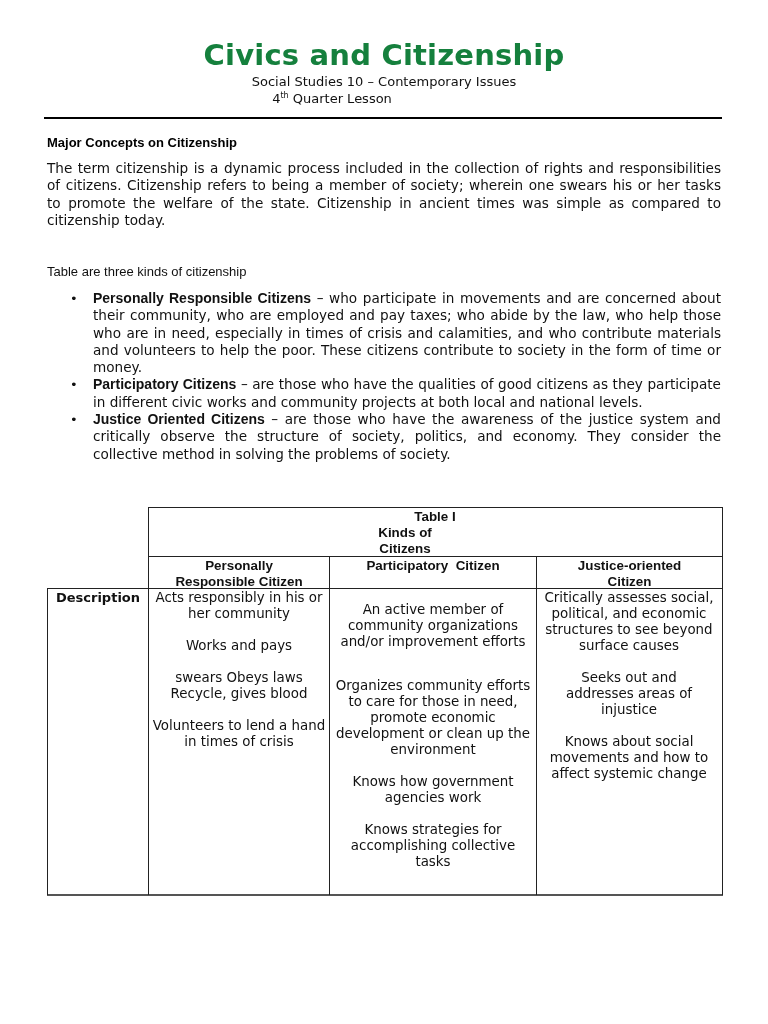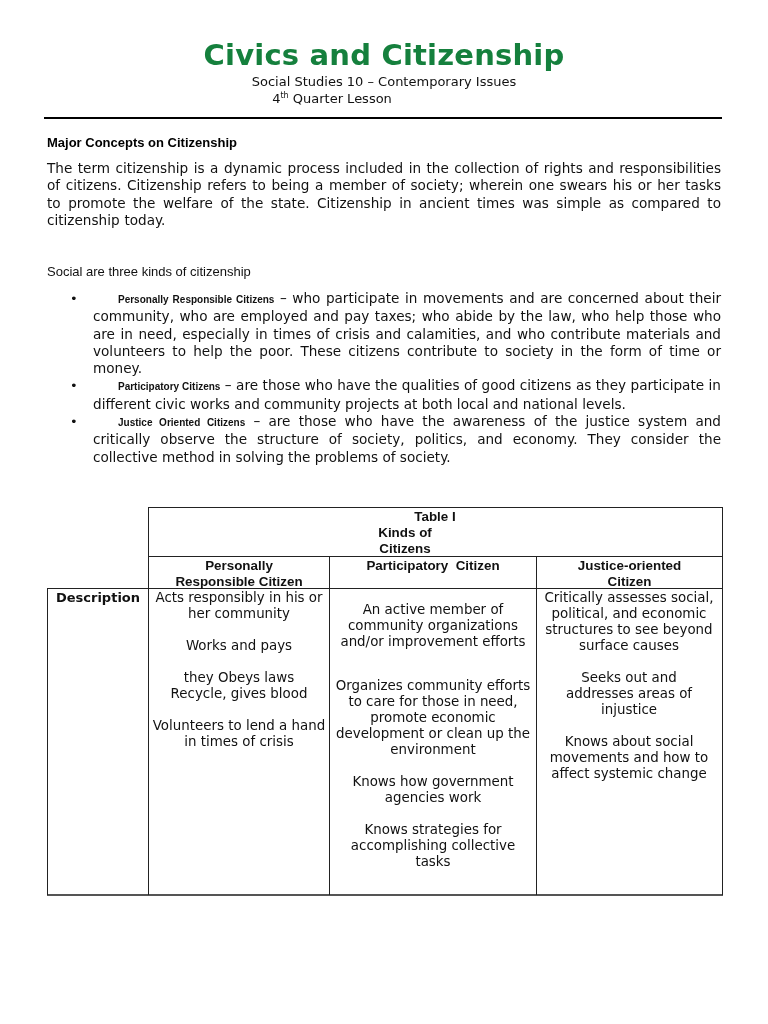--- a/index.html
+++ b/index.html
@@ -8,39 +8,39 @@
   .subtitle { position: absolute; left: 0; width: 768px; top: 74px; text-align: center; font-size: 13px; color: #111; }
   .lesson { position: absolute; left: 0; width: 664px; top: 91px; text-align: center; font-size: 13px; color: #111; }
   .lesson sup { font-size: 8px; vertical-align: 5px; }
   .rule { position: absolute; left: 44px; width: 678px; top: 117px; height: 2px; background: #000; }
   .section-heading { position: absolute; left: 47px; top: 135px; font-weight: bold; font-size: 13px; font-family: "Liberation Sans", sans-serif; color: #000; }
   .para { position: absolute; left: 47px; width: 674px; top: 160px; font-size: 13.6px; line-height: 17.3px; text-align: justify; font-family: "DejaVu Sans", sans-serif; word-spacing: 0.5px; }
   .intro { position: absolute; left: 47px; top: 264px; font-size: 13px; font-family: "Liberation Sans", sans-serif; }
   .kinds-list { position: absolute; left: 93px; width: 628px; top: 290px; margin: 0; padding: 0; list-style: none; font-size: 13.6px; line-height: 17.3px; text-align: justify; }
   .kinds-list li { position: relative; margin: 0; padding: 0; }
   .kinds-list li .bullet { position: absolute; left: -23px; top: 0; font-size: 13px; }
-  .kinds-list li b { font-family: "Liberation Sans", sans-serif; font-size: 10px; margin-left: 25px; }
+  .kinds-list li b { font-family: "Liberation Sans", sans-serif; font-size: 14px; }
   .tbl { position: absolute; left: 0; top: 0; }
   .line { position: absolute; background: #222; }
   .cell { position: absolute; text-align: center; font-size: 13.4px; line-height: 16px; }
   .hcell { position: absolute; text-align: center; font-weight: bold; font-size: 13.4px; line-height: 16px; font-family: "Liberation Sans", sans-serif; }
   .cell p { margin: 0 0 16px 0; }
 </style>
 </head>
 <body>
 
 <div>
   <div class="title">Civics and Citizenship</div>
   <div class="subtitle">Social Studies 10 – Contemporary Issues</div>
   <div class="lesson"><span>4</span><sup>th</sup><span> Quarter Lesson</span></div>
   <div class="rule"></div>
 
   <div class="section-heading">Major Concepts on Citizenship</div>
   <div class="para">The term citizenship is a dynamic process included in the collection of rights and responsibilities of citizens. Citizenship refers to being a member of society; wherein one swears his or her tasks to promote the welfare of the state. Citizenship in ancient times was simple as compared to citizenship today.</div>
-  <div class="intro">Social are three kinds of citizenship</div>
+  <div class="intro">Table are three kinds of citizenship</div>
 
   <ul class="kinds-list">
     <li><span class="bullet">•</span><b>Personally Responsible Citizens</b><span> – who participate in movements and are concerned about their community, who are employed and pay taxes; who abide by the law, who help those who are in need, especially in times of crisis and calamities, and who contribute materials and volunteers to help the poor. These citizens contribute to society in the form of time or money.</span></li>
     <li><span class="bullet">•</span><b>Participatory Citizens</b><span> – are those who have the qualities of good citizens as they participate in different civic works and community projects at both local and national levels.</span></li>
     <li><span class="bullet">•</span><b>Justice Oriented Citizens</b><span> – are those who have the awareness of the justice system and critically observe the structure of society, politics, and economy. They consider the collective method in solving the problems of society.</span></li>
   </ul>
 
   <div class="tbl">
 
     <div class="line" style="left:148px; top:507px; width:575px; height:1px;"></div>
@@ -71,21 +71,21 @@
     <div class="hcell" style="left:537px; top:558px; width:185px;">
       <div>Justice-oriented</div>
       <div>Citizen</div>
     </div>
 
     <div class="hcell" style="left:48px; top:590px; width:100px; font-family:'DejaVu Sans', sans-serif; font-size:13px;">Description</div>
 
     <div class="cell" style="left:152px; top:590px; width:174px;">
       <p>Acts responsibly in his or her community</p>
       <p>Works and pays</p>
-      <p style="padding:0 10px;">they Obeys laws Recycle, gives blood</p>
+      <p style="padding:0 10px;">swears Obeys laws Recycle, gives blood</p>
       <p>Volunteers to lend a hand in times of crisis</p>
     </div>
 
     <div class="cell" style="left:334px; top:590px; width:198px;">
       <p style="padding:12px 6px;">An active member of community organizations and/or improvement efforts</p>
       <p>Organizes community efforts to care for those in need, promote economic development or clean up the environment</p>
       <p style="padding:0 10px;">Knows how government agencies work</p>
       <p>Knows strategies for accomplishing collective tasks</p>
     </div>
 

